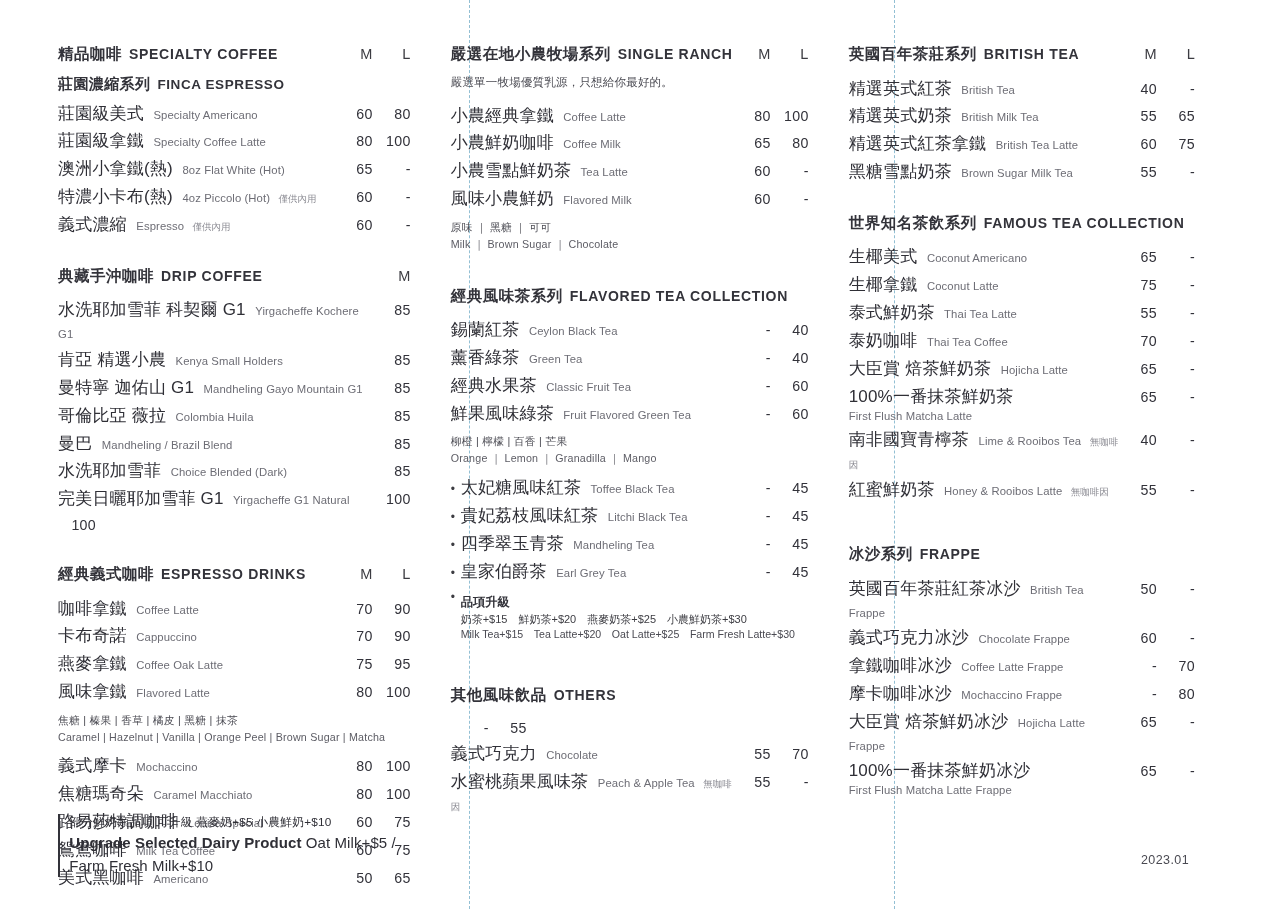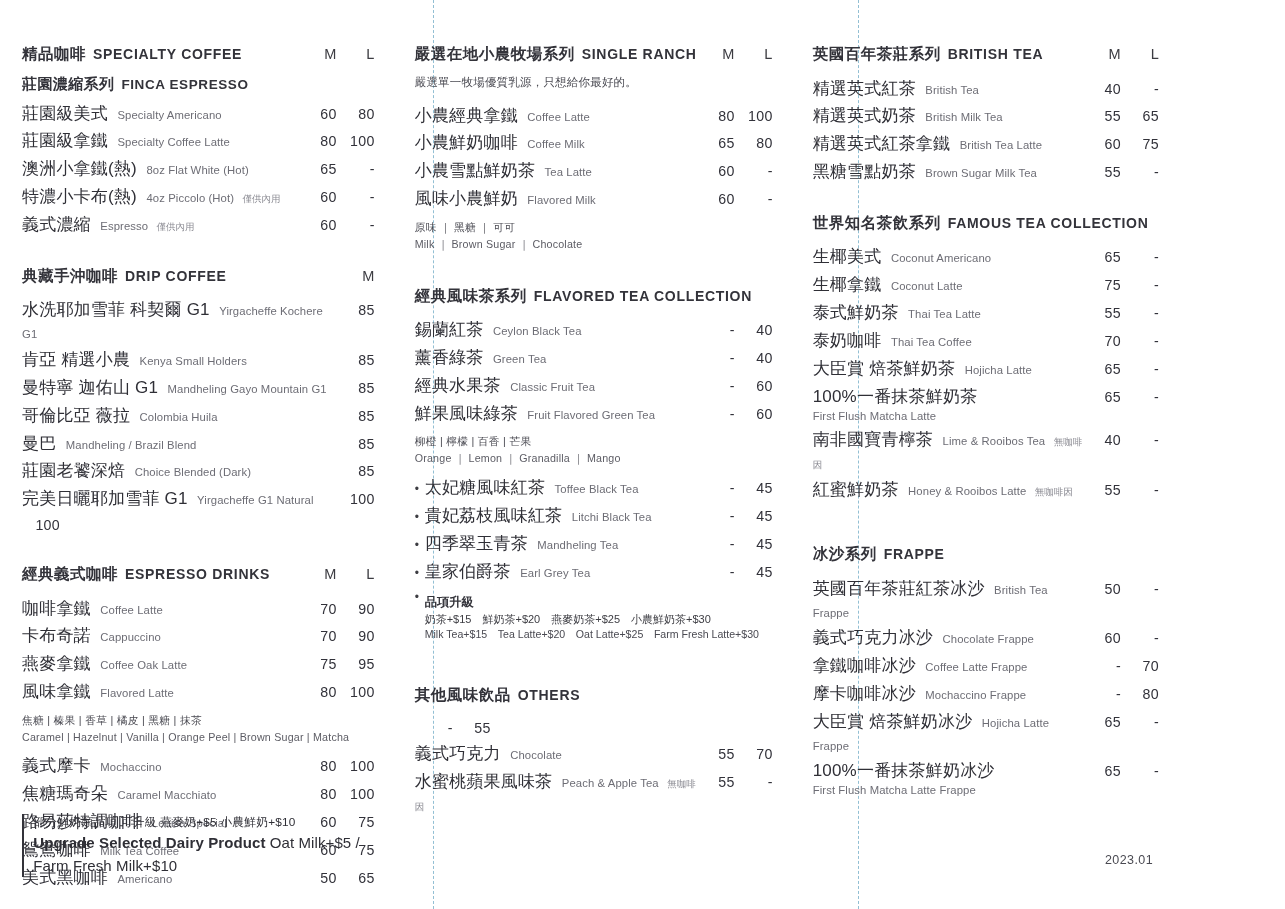--- a/index.html
+++ b/index.html
@@ -4,21 +4,21 @@
 <style>
   html,body{margin:0;padding:0;}
   body{
     width:1285px;height:909px;
     background:#ffffff;
     font-family:"Liberation Sans","DejaVu Sans",sans-serif;
     color:#3c3c42;
     overflow:hidden;
     position:relative;
   }
-  .page{position:relative;width:1179px;height:909px;display:flex;}
+  .page{position:relative;width:1179px;height:909px;display:flex;margin-left:36px;}
   .col{position:relative;box-sizing:border-box;}
   .col-1{width:430px;padding:44px 18px 0 22px;}
   .col-2{width:430px;padding:44px 18px 0 22px;}
   .col-3{width:425px;padding:44px 20px 0 22px;}
 
   .divider{
     position:absolute;top:0;bottom:0;width:1px;
     border-left:1px dashed #7fb4cc;
     opacity:.85;
   }
@@ -215,21 +215,21 @@
       </div>
       <div class="item">
         <span class="names">
           <span class="cn">曼巴</span>
           <span class="en">Mandheling / Brazil Blend</span>
         </span>
         <span class="price">85</span>
       </div>
       <div class="item">
         <span class="names">
-          <span class="cn">莊園老饕深焙</span>
+          <span class="cn">水洗耶加雪菲</span>
           <span class="en">Choice Blended (Dark)</span>
         </span>
         <span class="price">85</span>
       </div>
       <div class="item">
         <span class="names">
           <span class="cn">完美日曬耶加雪菲 G1</span>
           <span class="en">Yirgacheffe G1 Natural</span>
         </span>
         <span class="price">100</span>

